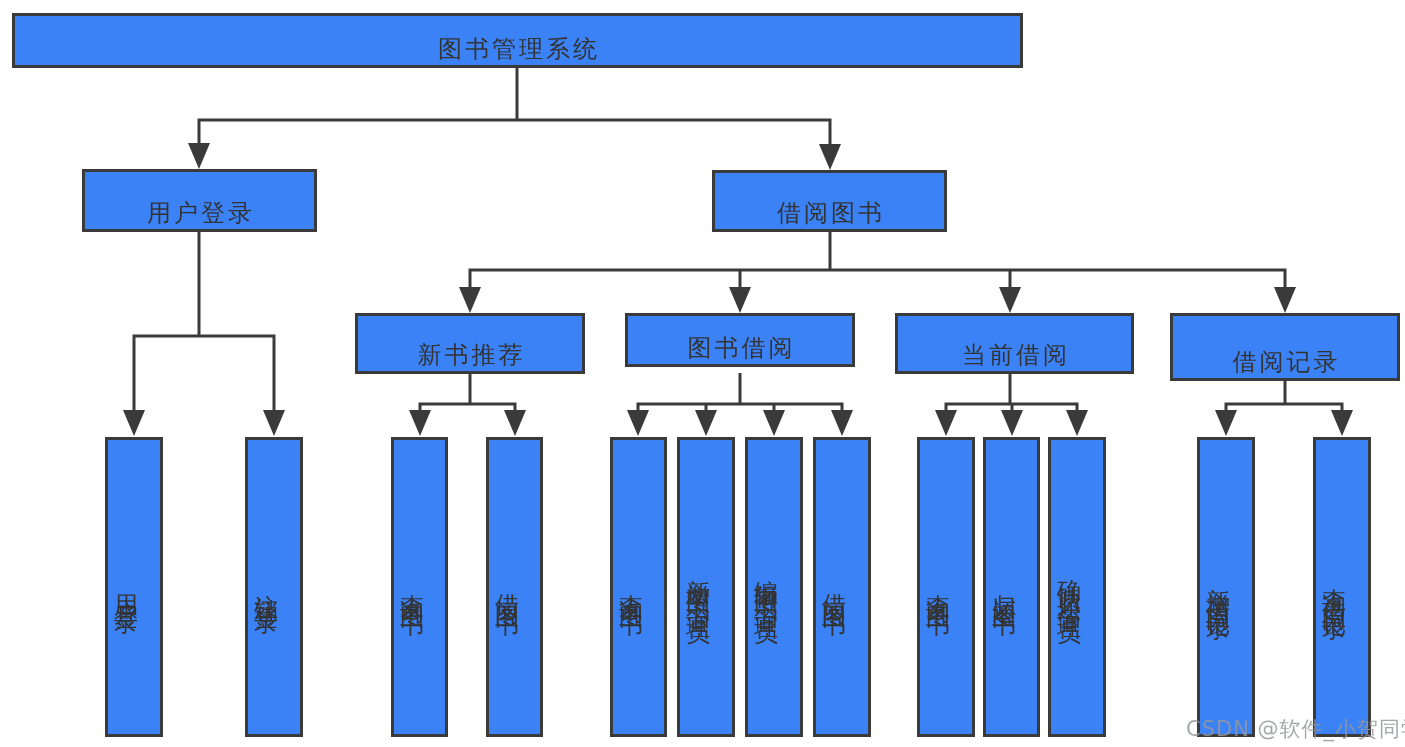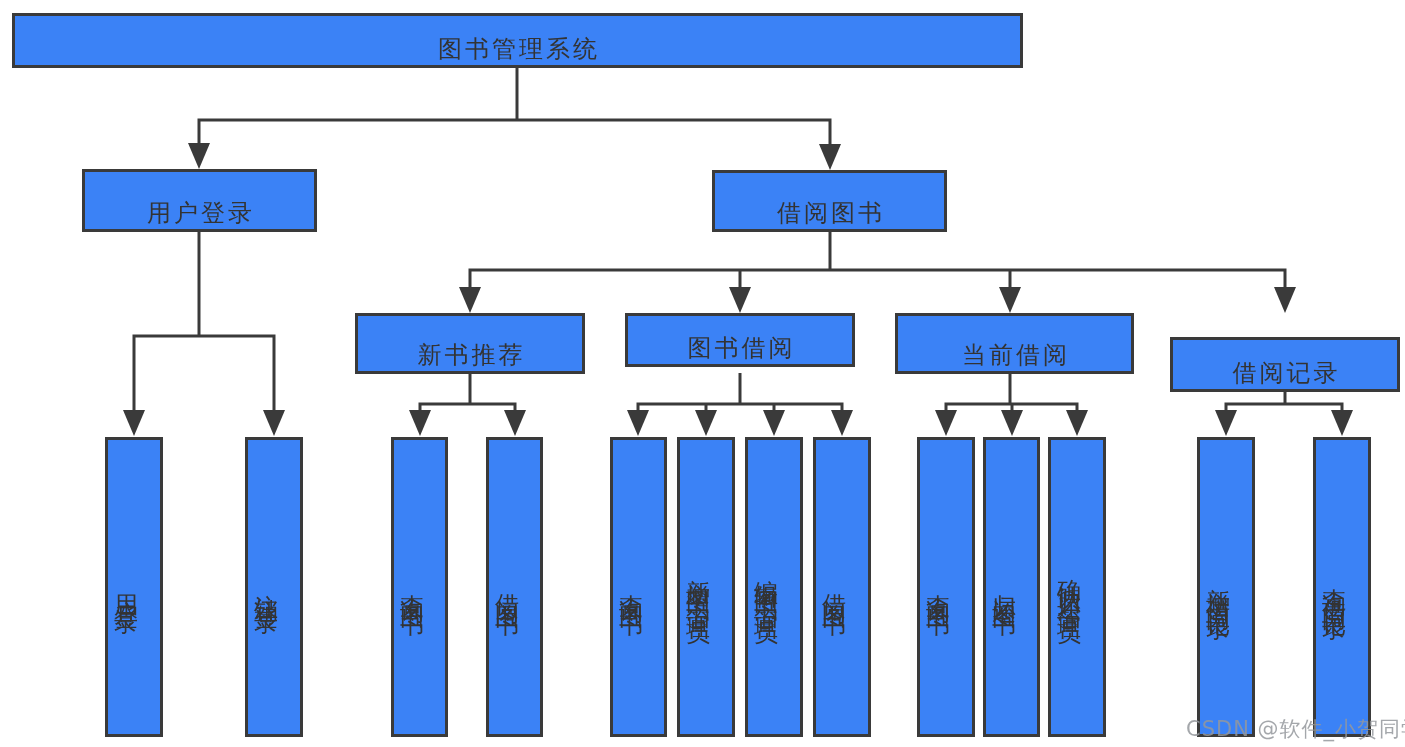--- a/index.html
+++ b/index.html
@@ -122,21 +122,21 @@
 
   <div class="box" style="left:355px;top:313px;width:230px;height:61px;">
     <span>新书推荐</span>
   </div>
   <div class="box" style="left:625px;top:313px;width:230px;height:54px;">
     <span>图书借阅</span>
   </div>
   <div class="box" style="left:895px;top:313px;width:239px;height:61px;">
     <span>当前借阅</span>
   </div>
-  <div class="box" style="left:1170px;top:313px;width:230px;height:55px;margin-top:24px;">
+  <div class="box" style="left:1170px;top:313px;width:230px;height:68px;">
     <span>借阅记录</span>
   </div>
 
   <div class="box vbox" style="left:105px;top:437px;width:58px;height:300px;">
     <span>用户登录</span>
   </div>
   <div class="box vbox" style="left:245px;top:437px;width:58px;height:300px;">
     <span>注销登录</span>
   </div>
 

